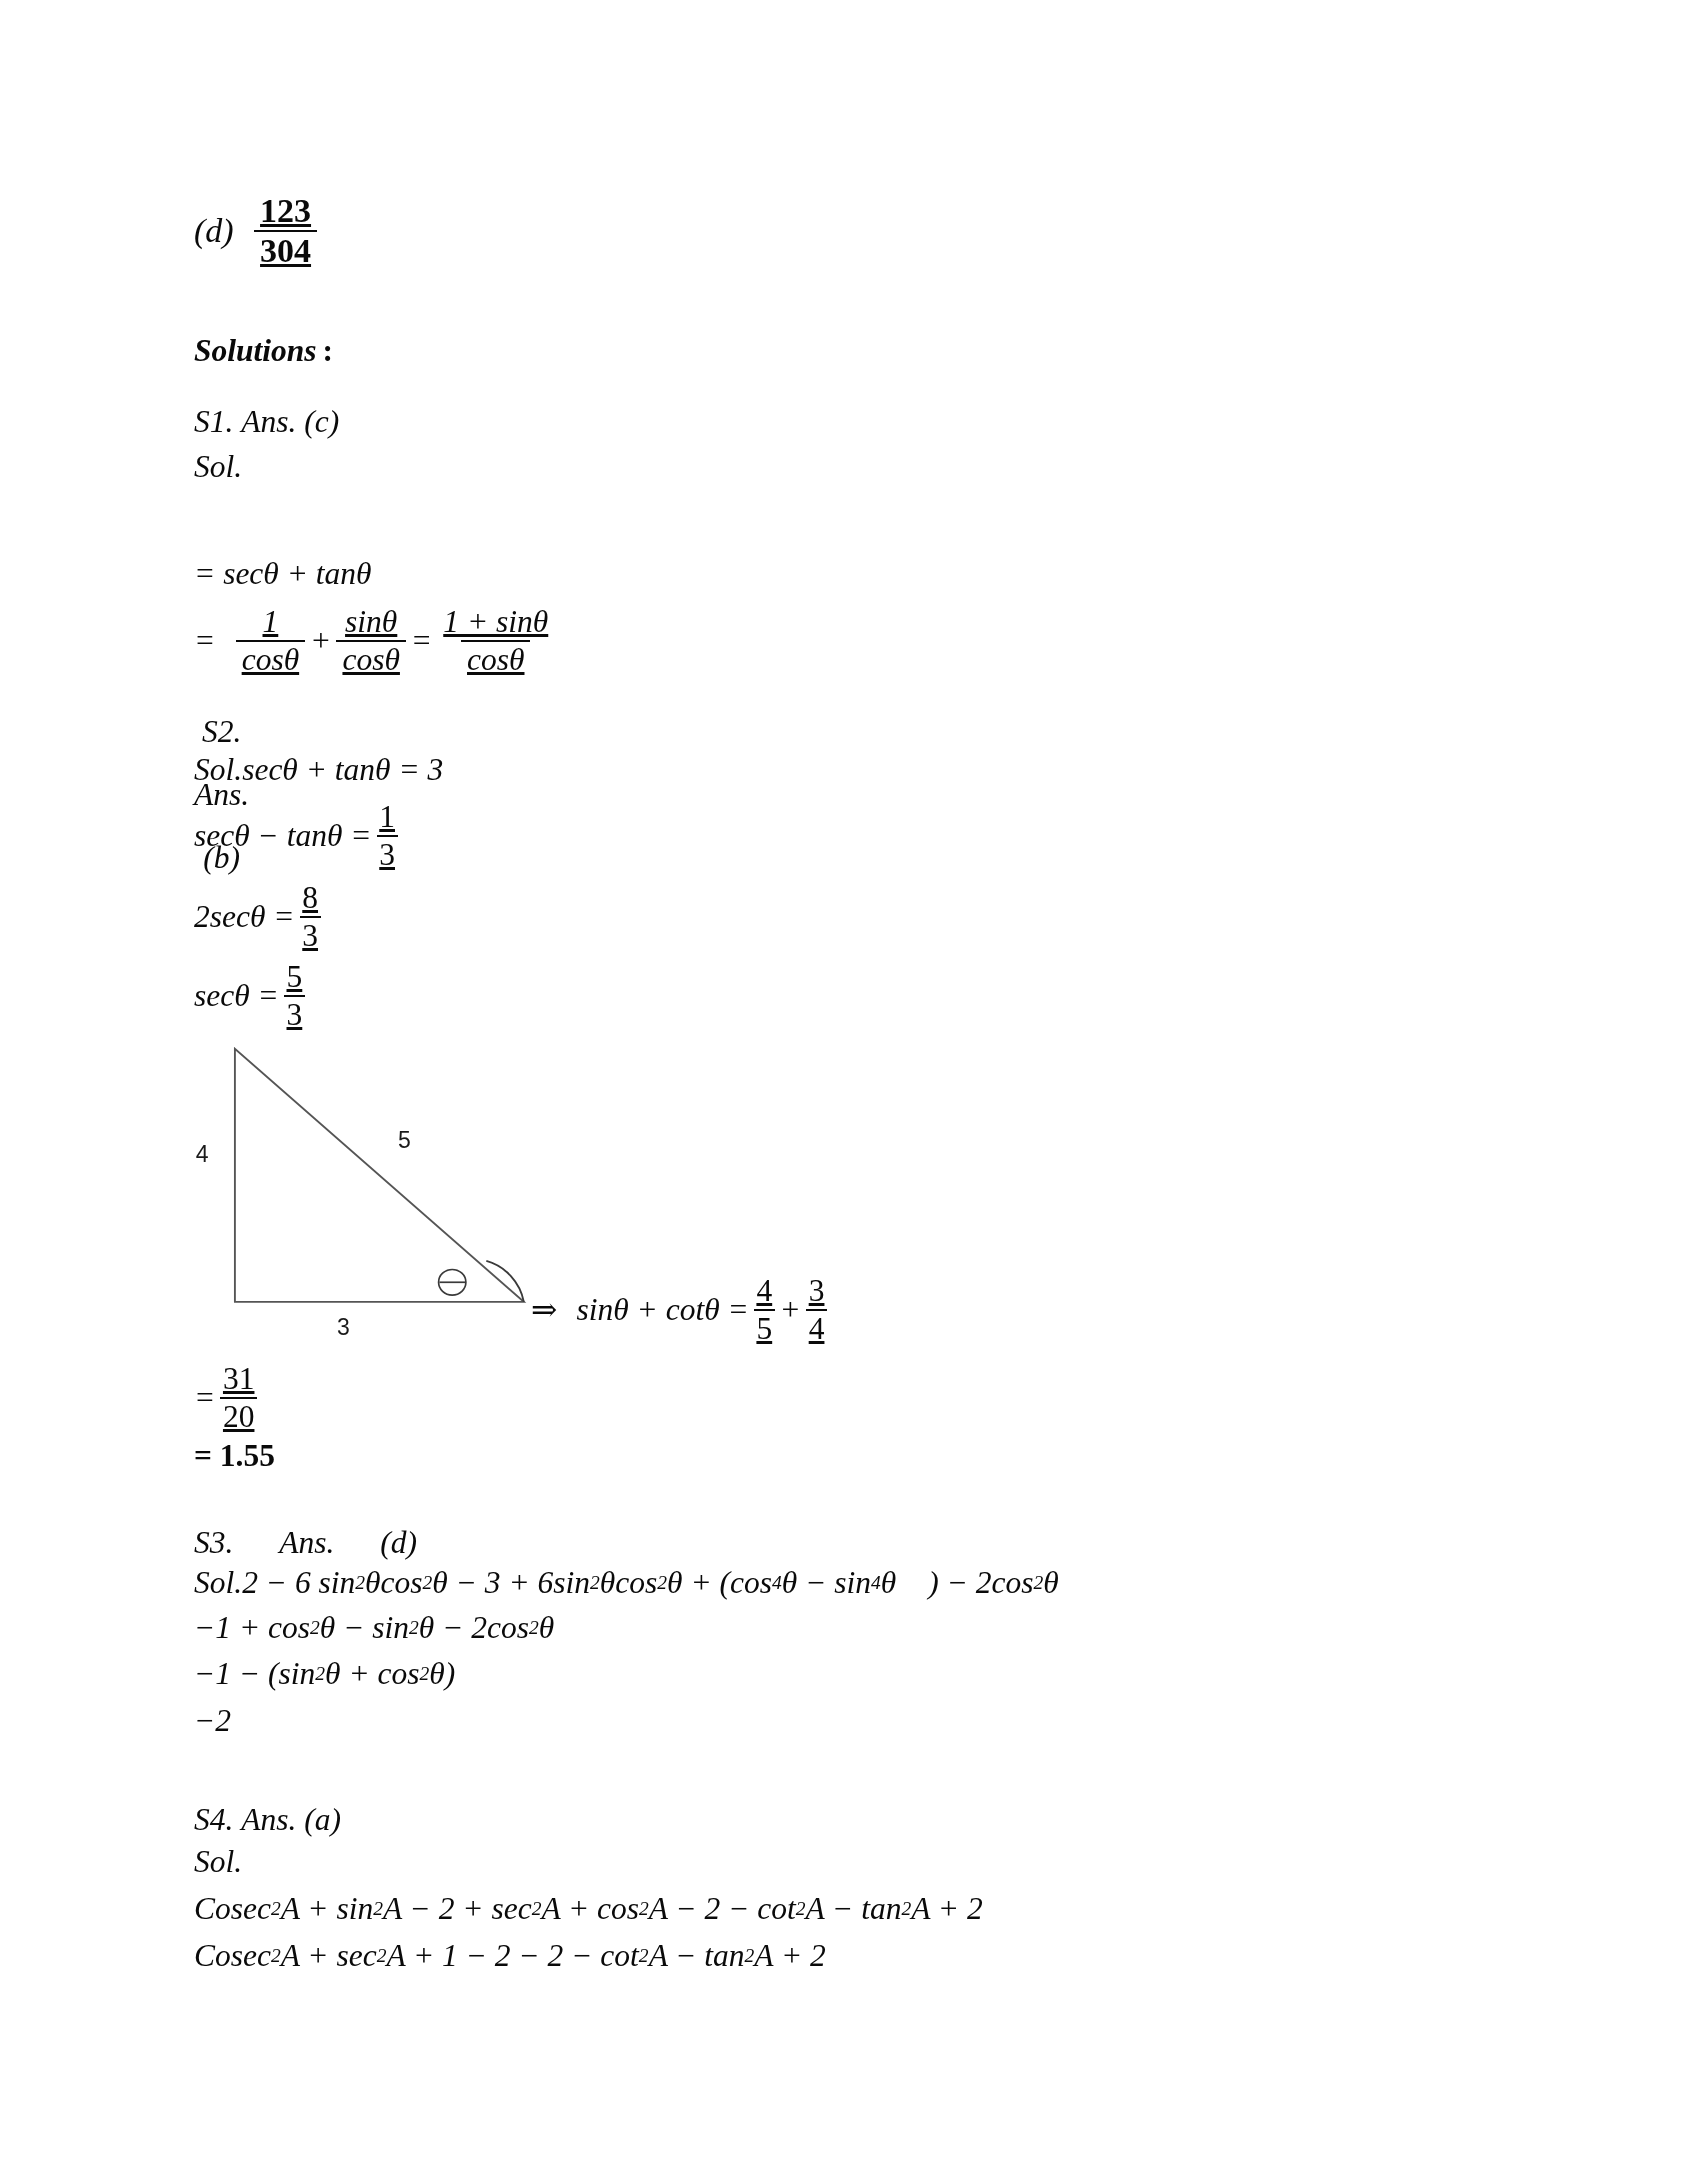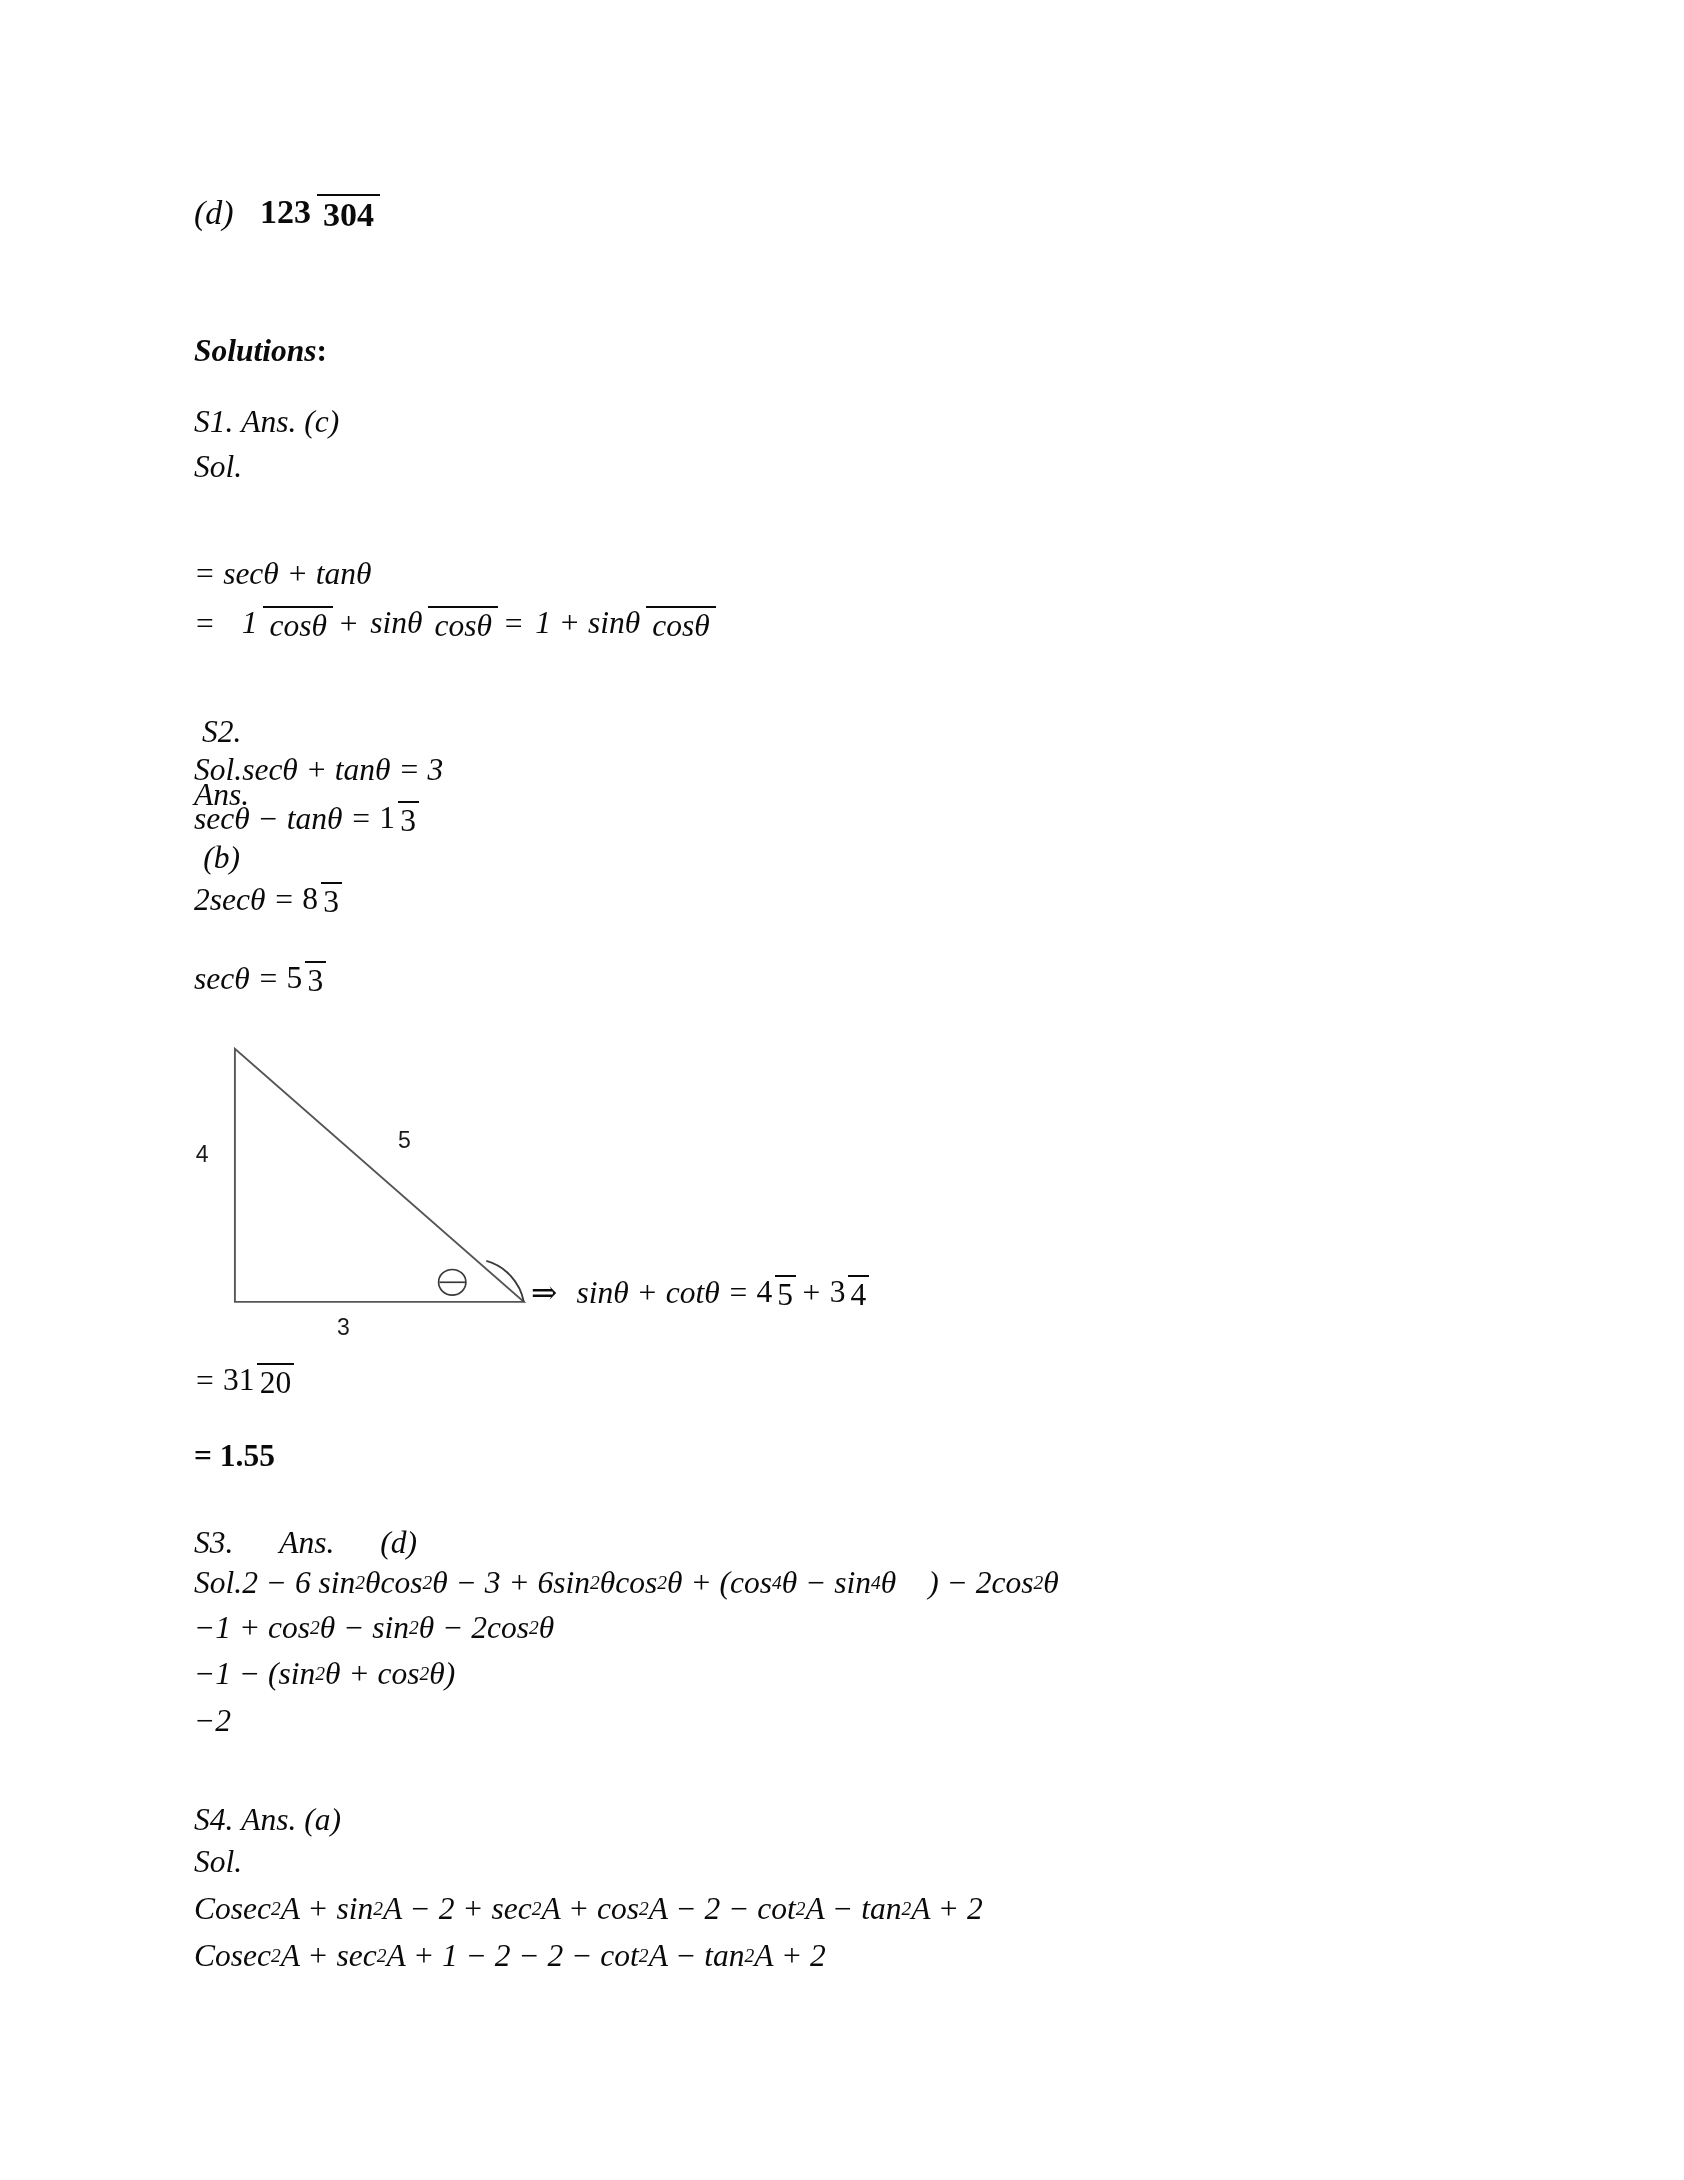--- a/index.html
+++ b/index.html
@@ -28,26 +28,27 @@
     color: #0a0a0a;
     display: flex;
     align-items: center;
   }
   .upright { font-style: normal; }
   .bold { font-weight: bold; }
 
   
   .frac {
     display: inline-flex;
-    flex-direction: row;
+    flex-direction: column;
     align-items: center;
     justify-content: center;
     vertical-align: middle;
     margin: 0 5.1px;
     line-height: 1.02;
+    text-decoration: underline;
   }
   .frac .num {
     padding: 0 6px 1.7px 6px;
     white-space: nowrap;
   }
   .frac .den {
     border-top: 2.1px solid #0a0a0a;
     padding: 1.7px 6px 0 6px;
     white-space: nowrap;
   }
@@ -86,21 +87,21 @@
 
   <div class="mathline" style="left:194px; top:194px; font-size:34px;">
     <span>(d)</span>
     <span class="gap" style="width:15.3px;"></span>
     <span class="frac upright bold" style="font-size:34px;">
       <span class="num">123</span>
       <span class="den">304</span>
     </span>
   </div>
 
-  <div class="mathline" style="left:194px; top:335px; font-size:31.5px; font-weight:bold;">
+  <div class="mathline" style="left:194px; top:335px; font-size:31.5px; font-weight:bold;gap:6px;">
     <span style="font-style:italic;">Solutions</span><span class="upright">:</span>
   </div>
 
   <div class="mathline" style="left:194px; top:406px;">
     <span>S1.</span><span>&nbsp;</span><span>Ans.</span><span>&nbsp;</span><span>(c)</span>
   </div>
 
   <div class="mathline" style="left:194px; top:451px; align-items:center;">
     <span style="align-self:center;">Sol.</span>
   </div>

